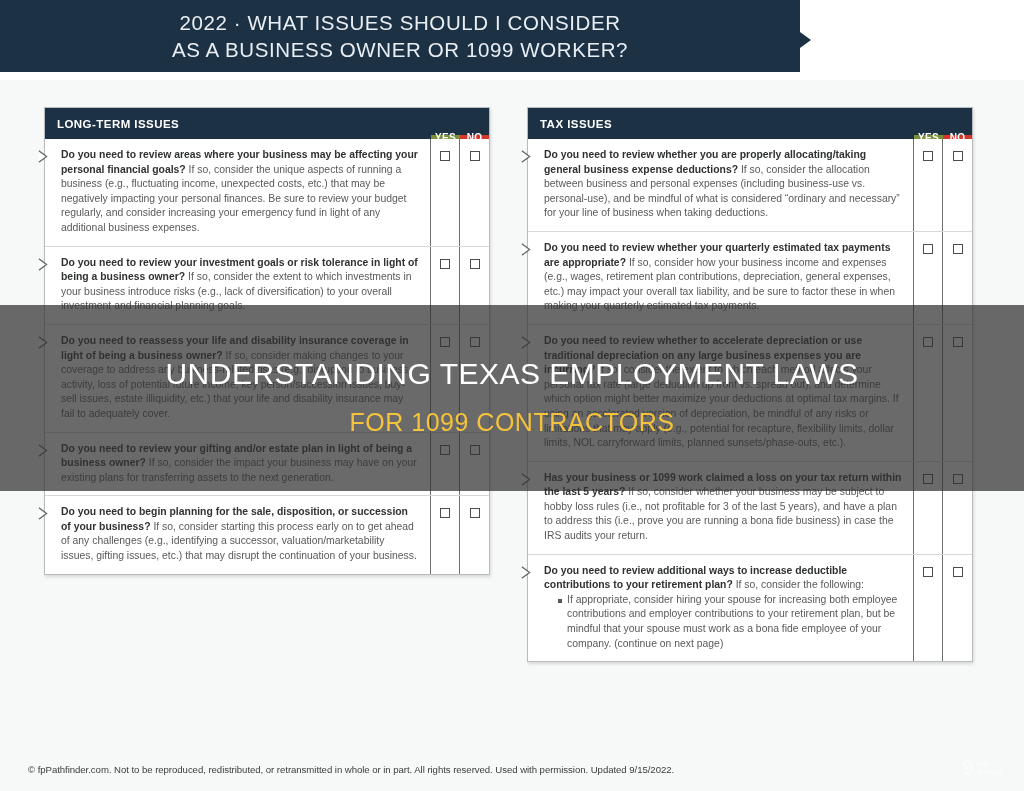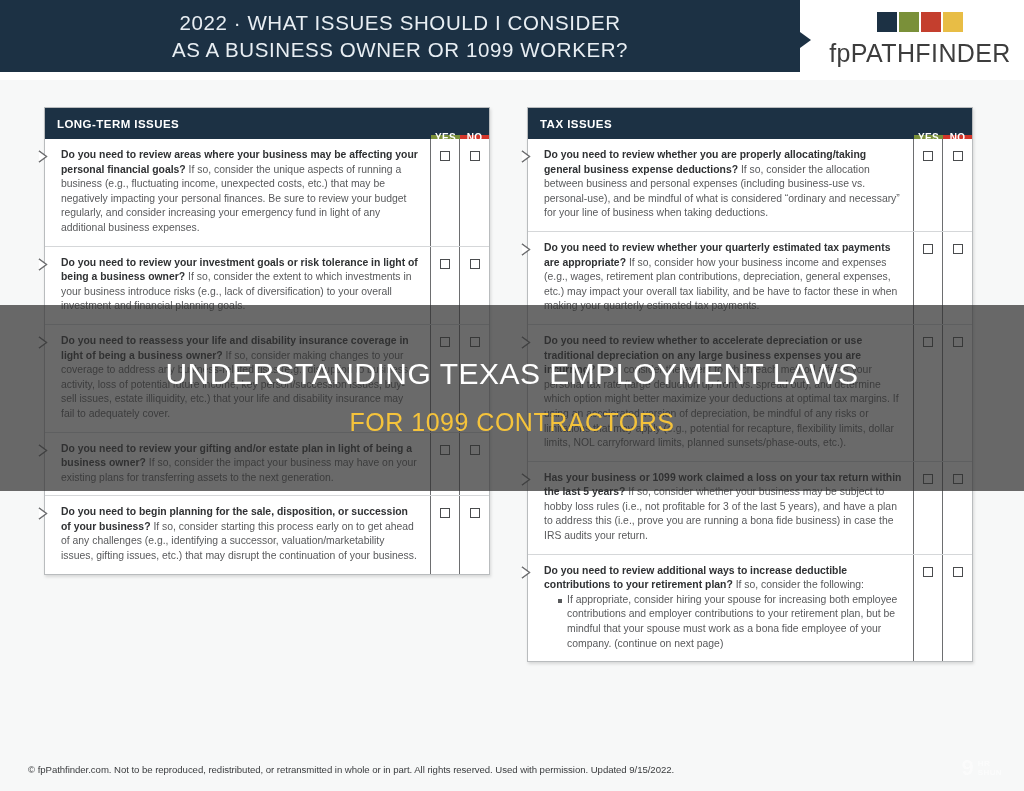--- a/index.html
+++ b/index.html
@@ -276,29 +276,20 @@
 <body>
 
 <div id="page">
 
   <div class="header">
     <div class="header-band">
       <div class="title-line">2022 · WHAT ISSUES SHOULD I CONSIDER</div>
       <div class="title-line">AS A BUSINESS OWNER OR 1099 WORKER?</div>
       <div class="header-notch"></div>
     </div>
-    <div class="brand">
-      <div class="brand-squares">
-        <i style="background: rgb(28, 49, 68);"></i>
-        <i style="background: rgb(122, 144, 57);"></i>
-        <i style="background: rgb(196, 63, 46);"></i>
-        <i style="background: rgb(232, 189, 69);"></i>
-      </div>
-      <div class="brand-name">fpPATHFINDER</div>
-    </div>
   </div>
 
   <div class="columns" id="columns">
       <div class="col">
         <div class="sec-head">
           <div class="sec-title">LONG-TERM ISSUES</div>
           <div class="yn yes" style="background: rgb(122, 144, 57);">YES</div>
           <div class="yn no" style="background: rgb(211, 54, 43);">NO</div>
         </div>
         <div class="rows">
@@ -421,21 +412,21 @@
           </div>
           <div class="row">
             <div class="row-text">
               <div class="arrow">
                 <svg width="11" height="13" viewBox="0 0 11 13">
                   <path d="M1 1 L8.5 6.5 L1 12" fill="none" stroke="#6d6e70" stroke-width="1.2"></path>
                   <path d="M1 1 L8.5 6.5 L1 12 Z" fill="#ffffff"></path>
                   <path d="M1 1 L8.5 6.5 L1 12" fill="none" stroke="#6d6e70" stroke-width="1.2"></path>
                 </svg>
               </div>
-              <div><b>Do you need to review whether your quarterly estimated tax payments are appropriate?</b><span> If so, consider how your business income and expenses (e.g., wages, retirement plan contributions, depreciation, general expenses, etc.) may impact your overall tax liability, and be have to factor these in when making your quarterly estimated tax payments.</span></div>
+              <div><b>Do you need to review whether your quarterly estimated tax payments are appropriate?</b><span> If so, consider how your business income and expenses (e.g., wages, retirement plan contributions, depreciation, general expenses, etc.) may impact your overall tax liability, and be sure to factor these in when making your quarterly estimated tax payments.</span></div>
             </div>
             <div class="cbcell">
               <div class="cb"></div>
             </div>
             <div class="cbcell">
               <div class="cb"></div>
             </div>
           </div>
           <div class="row">
             <div class="row-text">

